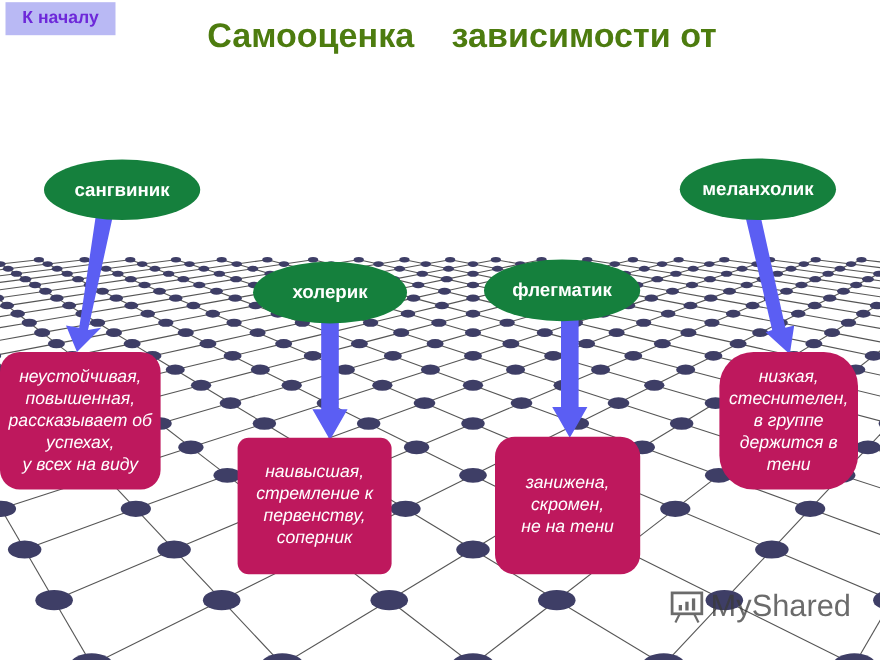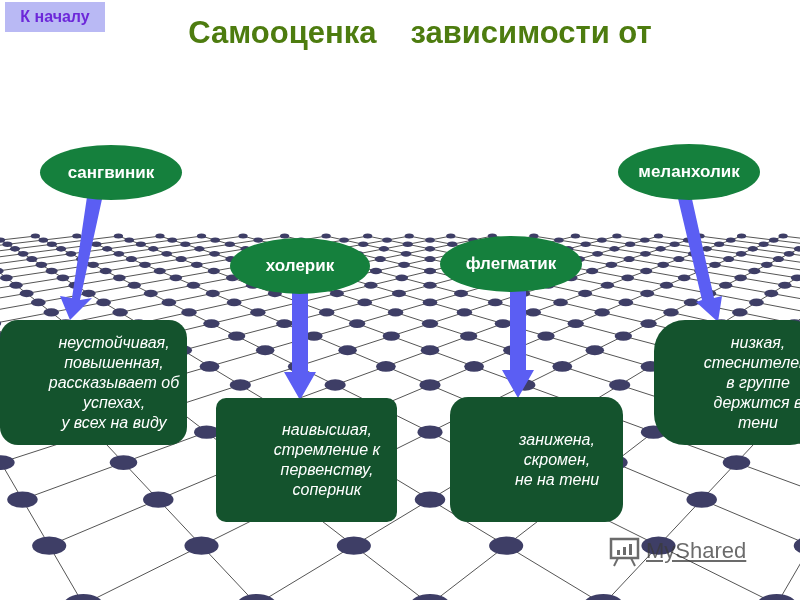--- a/index.html
+++ b/index.html
@@ -2,23 +2,23 @@
 <html><head>
 <meta charset="utf-8">
 <style>
   html,body{margin:0;padding:0;}
   body{width:800px;height:600px;position:relative;overflow:hidden;background:#ffffff;font-family:"Liberation Sans",sans-serif;}
   #bg{position:absolute;left:0;top:0;width:800px;height:600px;}
   .home-btn{position:absolute;left:5px;top:2px;width:100px;height:30px;background:#b9b9f4;color:#6d28d9;font-weight:bold;font-size:16px;line-height:30px;text-align:center;cursor:pointer;}
   .title{position:absolute;left:90px;top:12px;width:660px;text-align:center;font-weight:bold;font-size:31px;line-height:42px;color:#4d7c0f;}
   .title .gap{display:inline-block;width:34px;}
   .oval{position:absolute;background:#15803d;border-radius:50%;color:#fff;font-weight:bold;font-size:17px;display:flex;align-items:center;justify-content:center;}
-  .box{position:absolute;background:#14532d;border-radius:18px;color:#fff;font-style:italic;font-size:16px;line-height:20px;display:flex;align-items:center;justify-content:center;text-align:center;white-space:pre-line;padding-left:41px;}
+  .box{position:absolute;background:#be185d;border-radius:18px;color:#fff;font-style:italic;font-size:16px;line-height:20px;display:flex;align-items:center;justify-content:center;text-align:center;white-space:pre-line;}
   .wm{position:absolute;left:608px;top:534px;display:flex;align-items:center;opacity:0.75;}
-  .wm-text{font-size:22px;color:#3a3a3a;margin-left:4px;letter-spacing:0px;text-decoration:underline;}
+  .wm-text{font-size:28px;color:#3a3a3a;margin-left:4px;letter-spacing:0px;}
 </style>
 </head>
 <body>
 
 <svg id="bg" viewBox="0 0 800 600">
   <g id="grid-lines" stroke="#555" stroke-width="1" fill="none">
       <line x1="430" y1="1200.4597701149426" x2="577.843137254902" y2="946.2339418526032"></line>
       <line x1="430" y1="1200.4597701149426" x2="282.156862745098" y2="946.2339418526032"></line>
       <line x1="282.156862745098" y1="946.2339418526032" x2="430" y2="788.8560481663931"></line>
       <line x1="282.156862745098" y1="946.2339418526032" x2="190.63492063492063" y2="788.8560481663931"></line>

